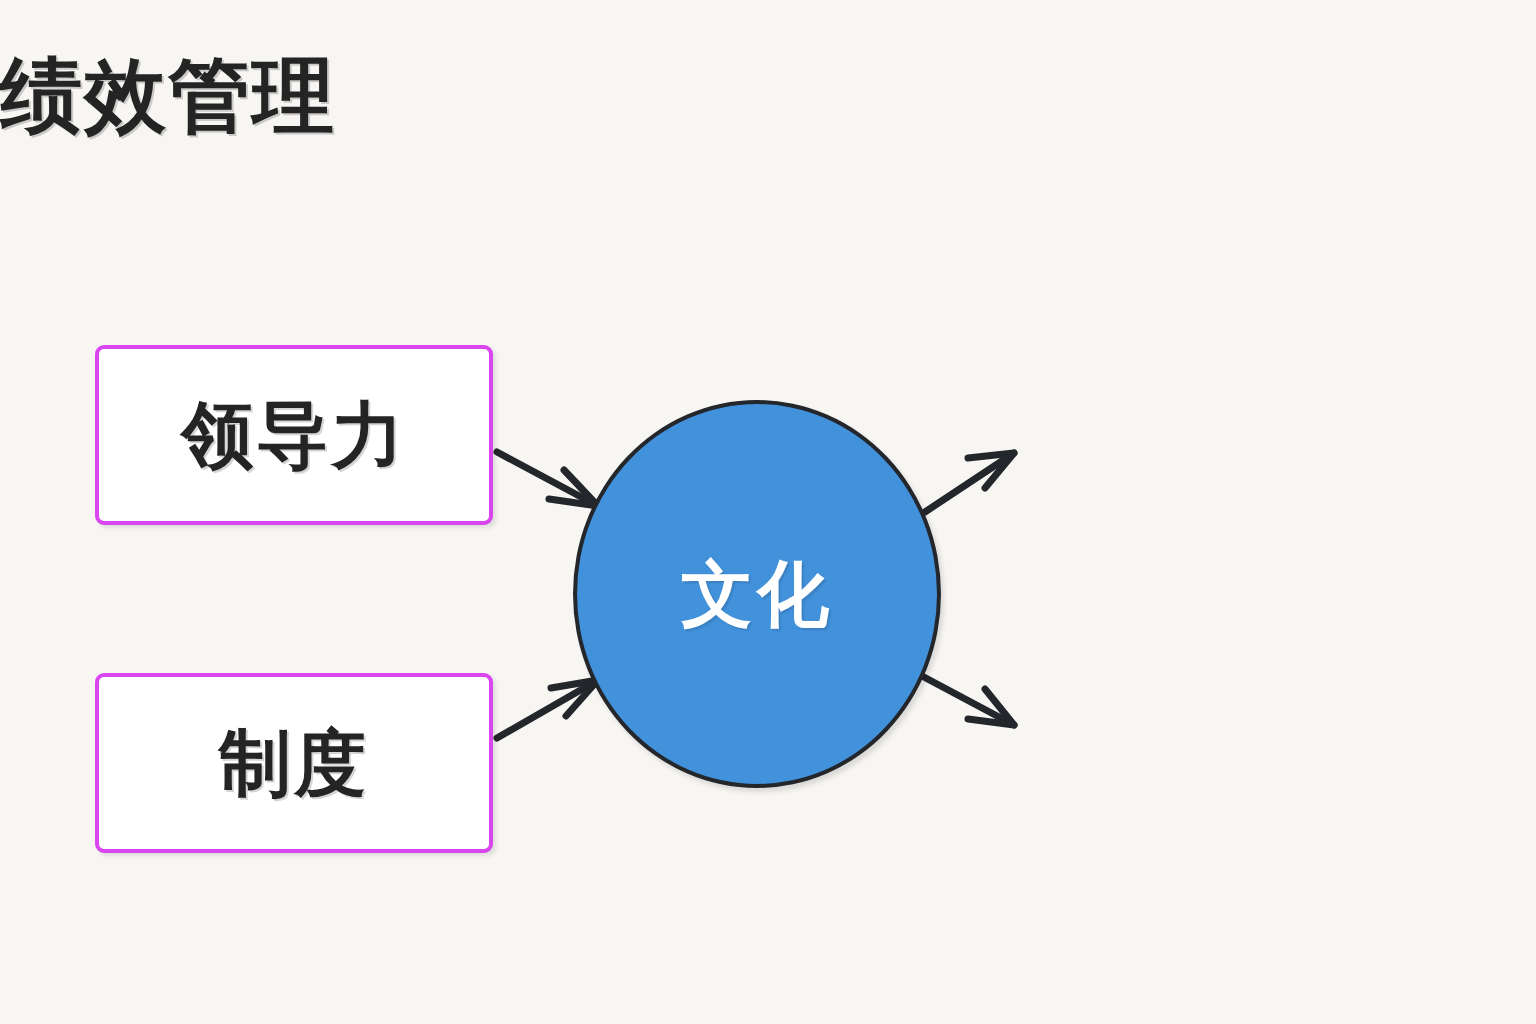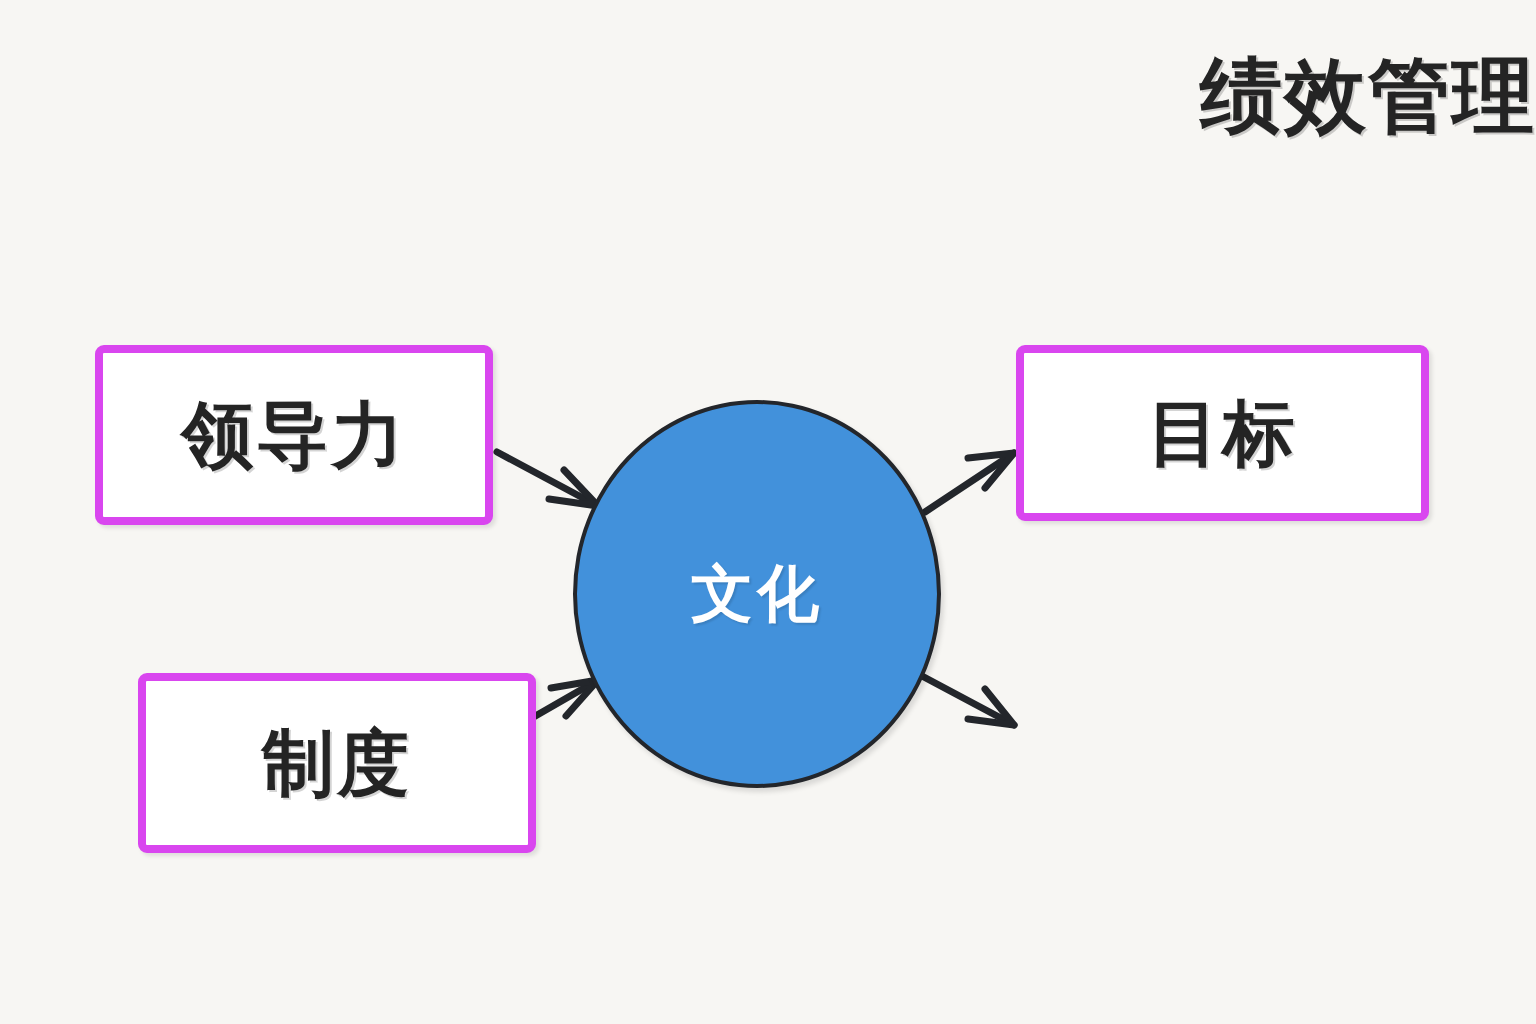--- a/index.html
+++ b/index.html
@@ -20,59 +20,59 @@
     height: 1024px;
     background: #f7f6f3;
   }
 
   
   .title {
     position: absolute;
     left: 0;
     top: 44px;
     width: 1536px;
-    text-align: right;
+    text-align: left;
     color: #242424;
     font-weight: bold;
     font-size: 82px;
     line-height: 104px;
     letter-spacing: 2px;
     text-shadow: 2px 2px 0 rgba(0,0,0,0.18);
     user-select: none;
   }
   .title-line {
     display: block;
     white-space: nowrap;
   }
 
   
   .node-box {
     position: absolute;
     box-sizing: border-box;
     background: #ffffff;
-    border: 8px solid #d946ef;
+    border: 4px solid #d946ef;
     border-radius: 9px;
     display: flex;
     align-items: center;
     justify-content: center;
     box-shadow: 3px 3px 4px rgba(0,0,0,0.10);
   }
   .node-box .node-label {
     color: #242424;
     font-weight: bold;
     font-size: 72px;
     line-height: 1;
     letter-spacing: 3px;
     text-shadow: 2px 2px 0 rgba(0,0,0,0.17);
     white-space: nowrap;
     user-select: none;
   }
 
   #box-leadership { left: 95px;   top: 345px; width: 398px; height: 180px; }
-  #box-system     { left: 95px;   top: 673px; width: 398px; height: 180px; margin-left: 43px; }
+  #box-system     { left: 95px;   top: 673px; width: 398px; height: 180px; }
   #box-goals      { left: 1016px; top: 345px; width: 413px; height: 176px; }
   #box-comm       { left: 1016px; top: 673px; width: 413px; height: 176px; }
 
   
   #circle-culture {
     position: absolute;
     left: 573px;
     top: 400px;
     width: 368px;
     height: 388px;
@@ -81,21 +81,21 @@
     background: #4291db;
     border: 4px solid #23262b;
     display: flex;
     align-items: center;
     justify-content: center;
     box-shadow: 3px 4px 5px rgba(0,0,0,0.12);
   }
   #circle-culture .circle-label {
     color: #ffffff;
     font-weight: bold;
-    font-size: 62px;
+    font-size: 72px;
     line-height: 1;
     letter-spacing: 4px;
     white-space: nowrap;
     text-shadow: 2px 2px 2px rgba(0,0,0,0.12);
     user-select: none;
   }
 
   
   #arrow-layer {
     position: absolute;
@@ -157,18 +157,15 @@
   </div>
 
   <div class="node-box" id="box-system">
     <span class="node-label">制度</span>
   </div>
 
   <div id="circle-culture">
     <span class="circle-label">文化</span>
   </div>
 
-  <div class="node-box" id="box-goals">
-    <span class="node-label">目标</span>
-  </div>
 
 
 </div>
 
 </body></html>

